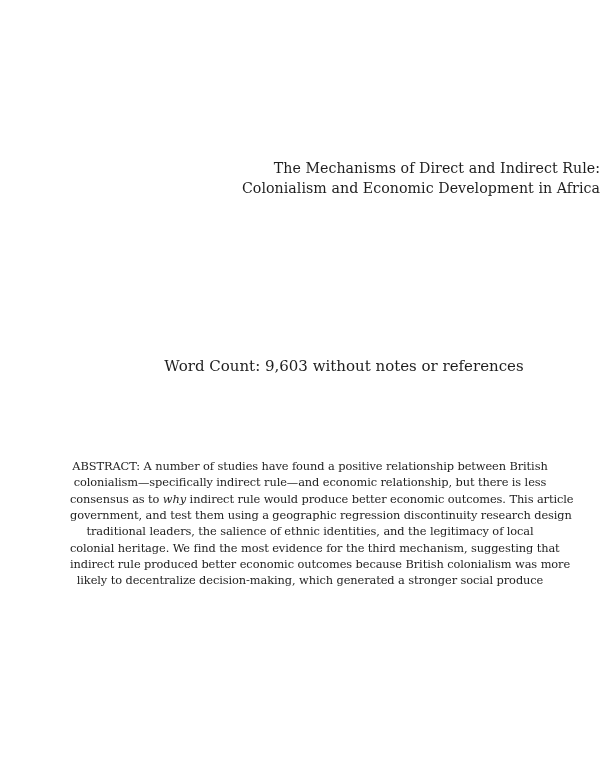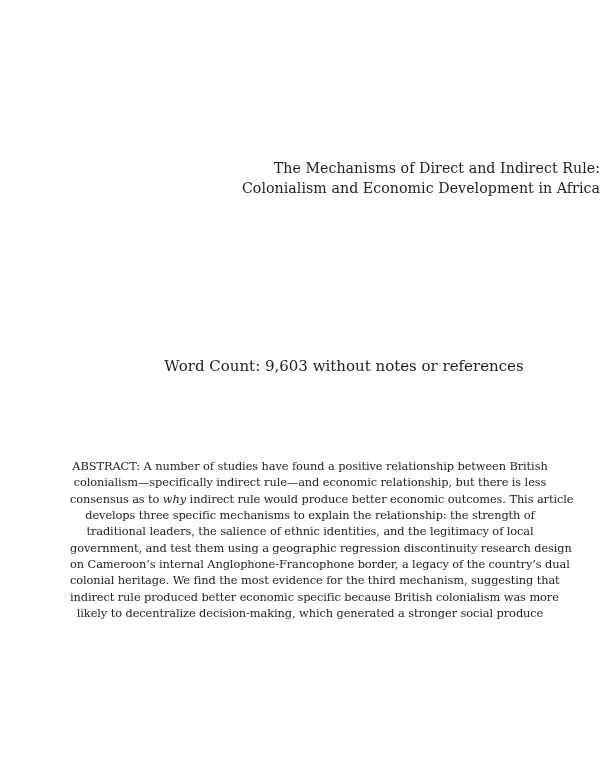--- a/index.html
+++ b/index.html
@@ -76,22 +76,20 @@
     <span class="title-line">The Mechanisms of Direct and Indirect Rule:</span>
     <span class="title-line">Colonialism and Economic Development in Africa</span>
   </div>
 
   <div class="word-count">Word Count: 9,603 without notes or references</div>
 
   <div class="abstract">
     <span class="abstract-line"><span>ABSTRACT: A number of studies have found a positive relationship between British</span></span>
     <span class="abstract-line"><span>colonialism—specifically indirect rule—and economic relationship, but there is less</span></span>
     <span class="abstract-line"><span>consensus as to </span><em>why</em><span> indirect rule would produce better economic outcomes. This article</span></span>
-    <span class="abstract-line"><span>develops three specific mechanisms to explain the relationship: the strength of</span></span>
+    <span class="abstract-line"><span>government, and test them using a geographic regression discontinuity research design</span></span>
     <span class="abstract-line"><span>traditional leaders, the salience of ethnic identities, and the legitimacy of local</span></span>
-    <span class="abstract-line"><span>government, and test them using a geographic regression discontinuity research design</span></span>
-    <span class="abstract-line"><span>on Cameroon’s internal Anglophone-Francophone border, a legacy of the country’s dual</span></span>
     <span class="abstract-line"><span>colonial heritage. We find the most evidence for the third mechanism, suggesting that</span></span>
-    <span class="abstract-line"><span>indirect rule produced better economic specific because British colonialism was more</span></span>
+    <span class="abstract-line"><span>indirect rule produced better economic outcomes because British colonialism was more</span></span>
     <span class="abstract-line"><span>likely to decentralize decision-making, which generated a stronger social produce</span></span>
   </div>
 
 </div>
 
 </body></html>

